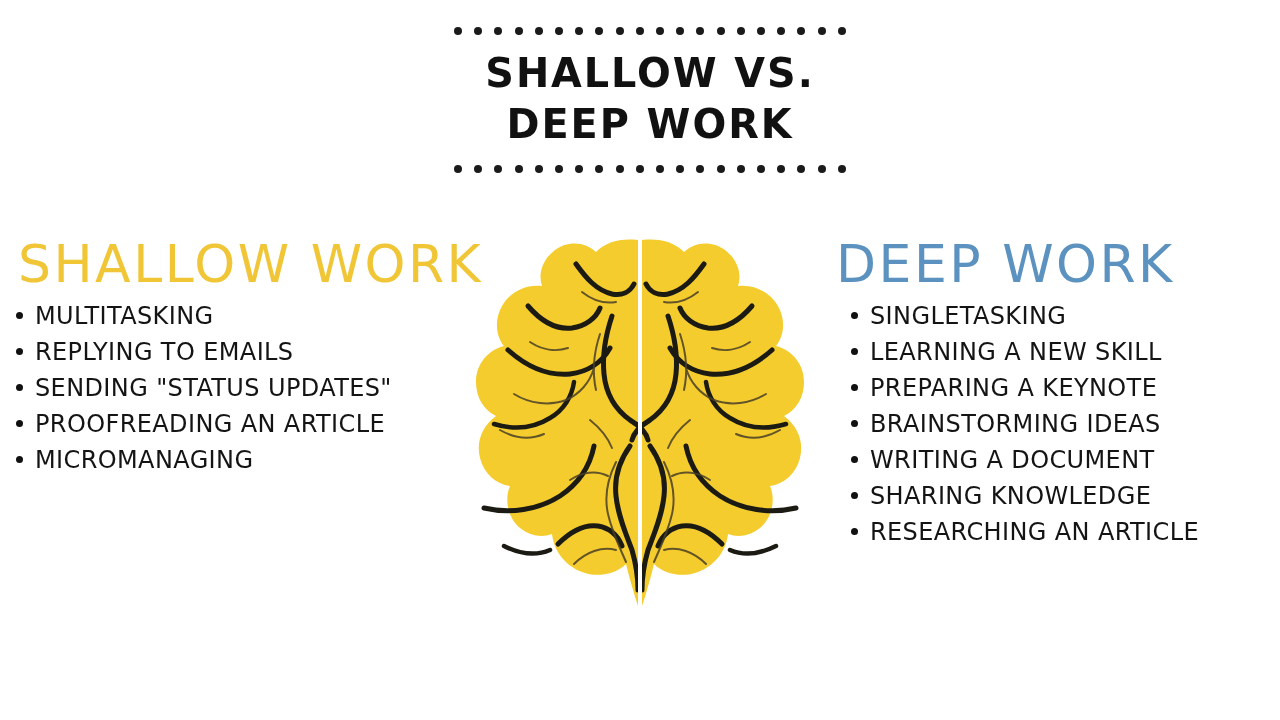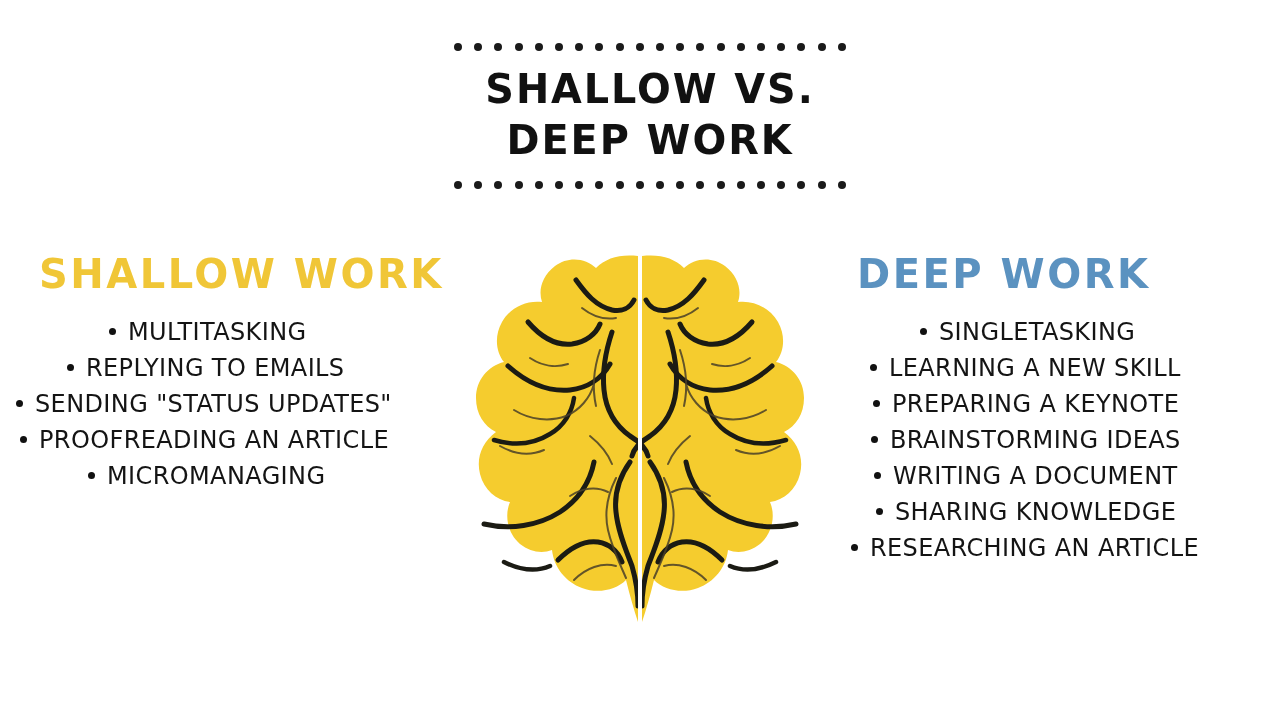--- a/index.html
+++ b/index.html
@@ -11,21 +11,21 @@
   body {
     width: 1280px;
     height: 720px;
     overflow: hidden;
     font-family: "DejaVu Sans", "Liberation Sans", sans-serif;
     position: relative;
   }
 
   .canvas {
     position: absolute;
-    left: 0; top: 16px;
+    left: 0; top: 0;
     width: 1280px;
     height: 508px;
     background: #ffffff;
   }
 
   
   .title-block {
     position: absolute;
     left: 440px;
     top: 24px;
@@ -58,26 +58,25 @@
     letter-spacing: 2.0px;
     color: #111111;
     white-space: nowrap;
     transform: scaleX(0.97);
   }
 
   
   .col-heading {
     position: absolute;
     font-family: "DejaVu Sans", "Liberation Sans", sans-serif;
-    font-weight: 700;
-    font-size: 40px;
+    font-weight: 400;
+    font-size: 52px;
     letter-spacing: 2.5px;
     white-space: nowrap;
     line-height: 1;
-    margin-left: 21px;
   }
   .heading-shallow {
     left: 18px;
     top: 238px;
     color: #F0C637;
   }
   .heading-deep {
     left: 836px;
     top: 238px;
     color: #5B92C0;
@@ -91,21 +90,20 @@
     padding: 0;
   }
   .list-shallow { left: 16px; top: 303px; }
   .list-deep    { left: 851px; top: 303px; }
 
   .bullet-list li {
     display: flex;
     align-items: baseline;
     height: 36px;
     white-space: nowrap;
-    justify-content: center;
   }
   .bullet-list li .bullet-dot {
     width: 7px;
     height: 7px;
     border-radius: 50%;
     background: #111111;
     flex: 0 0 auto;
     margin-right: 12px;
     position: relative;
     top: -5px;

